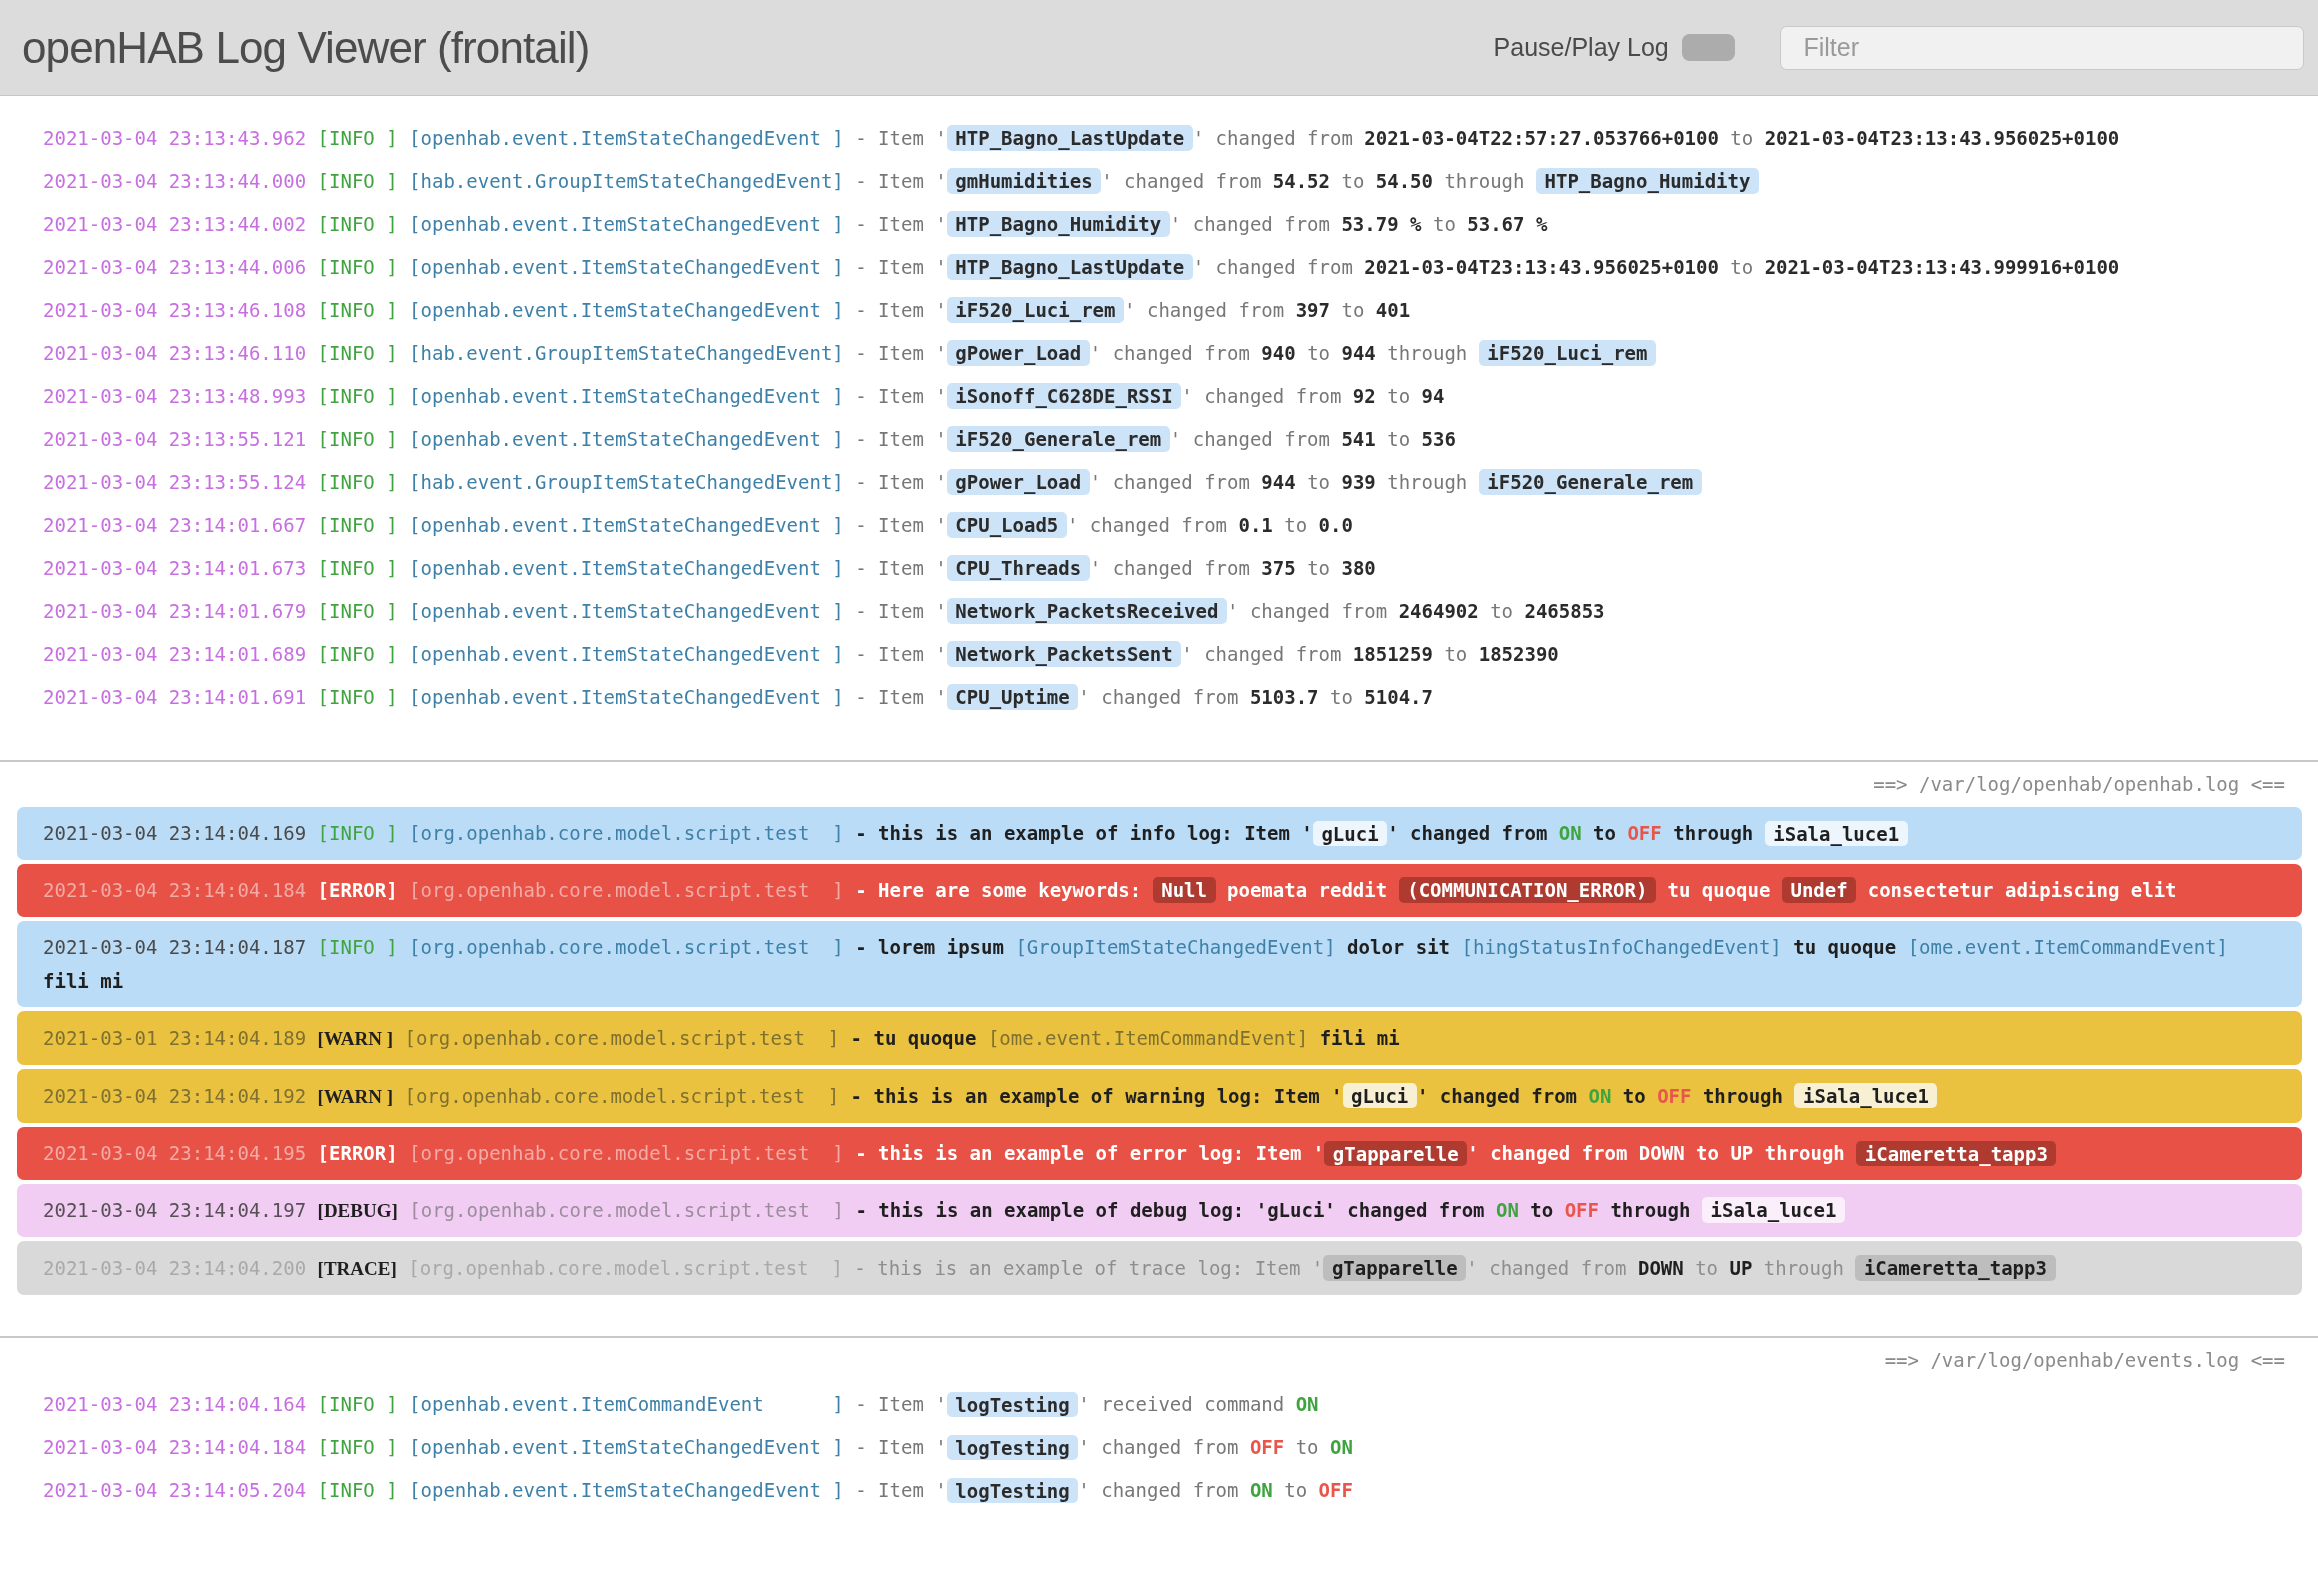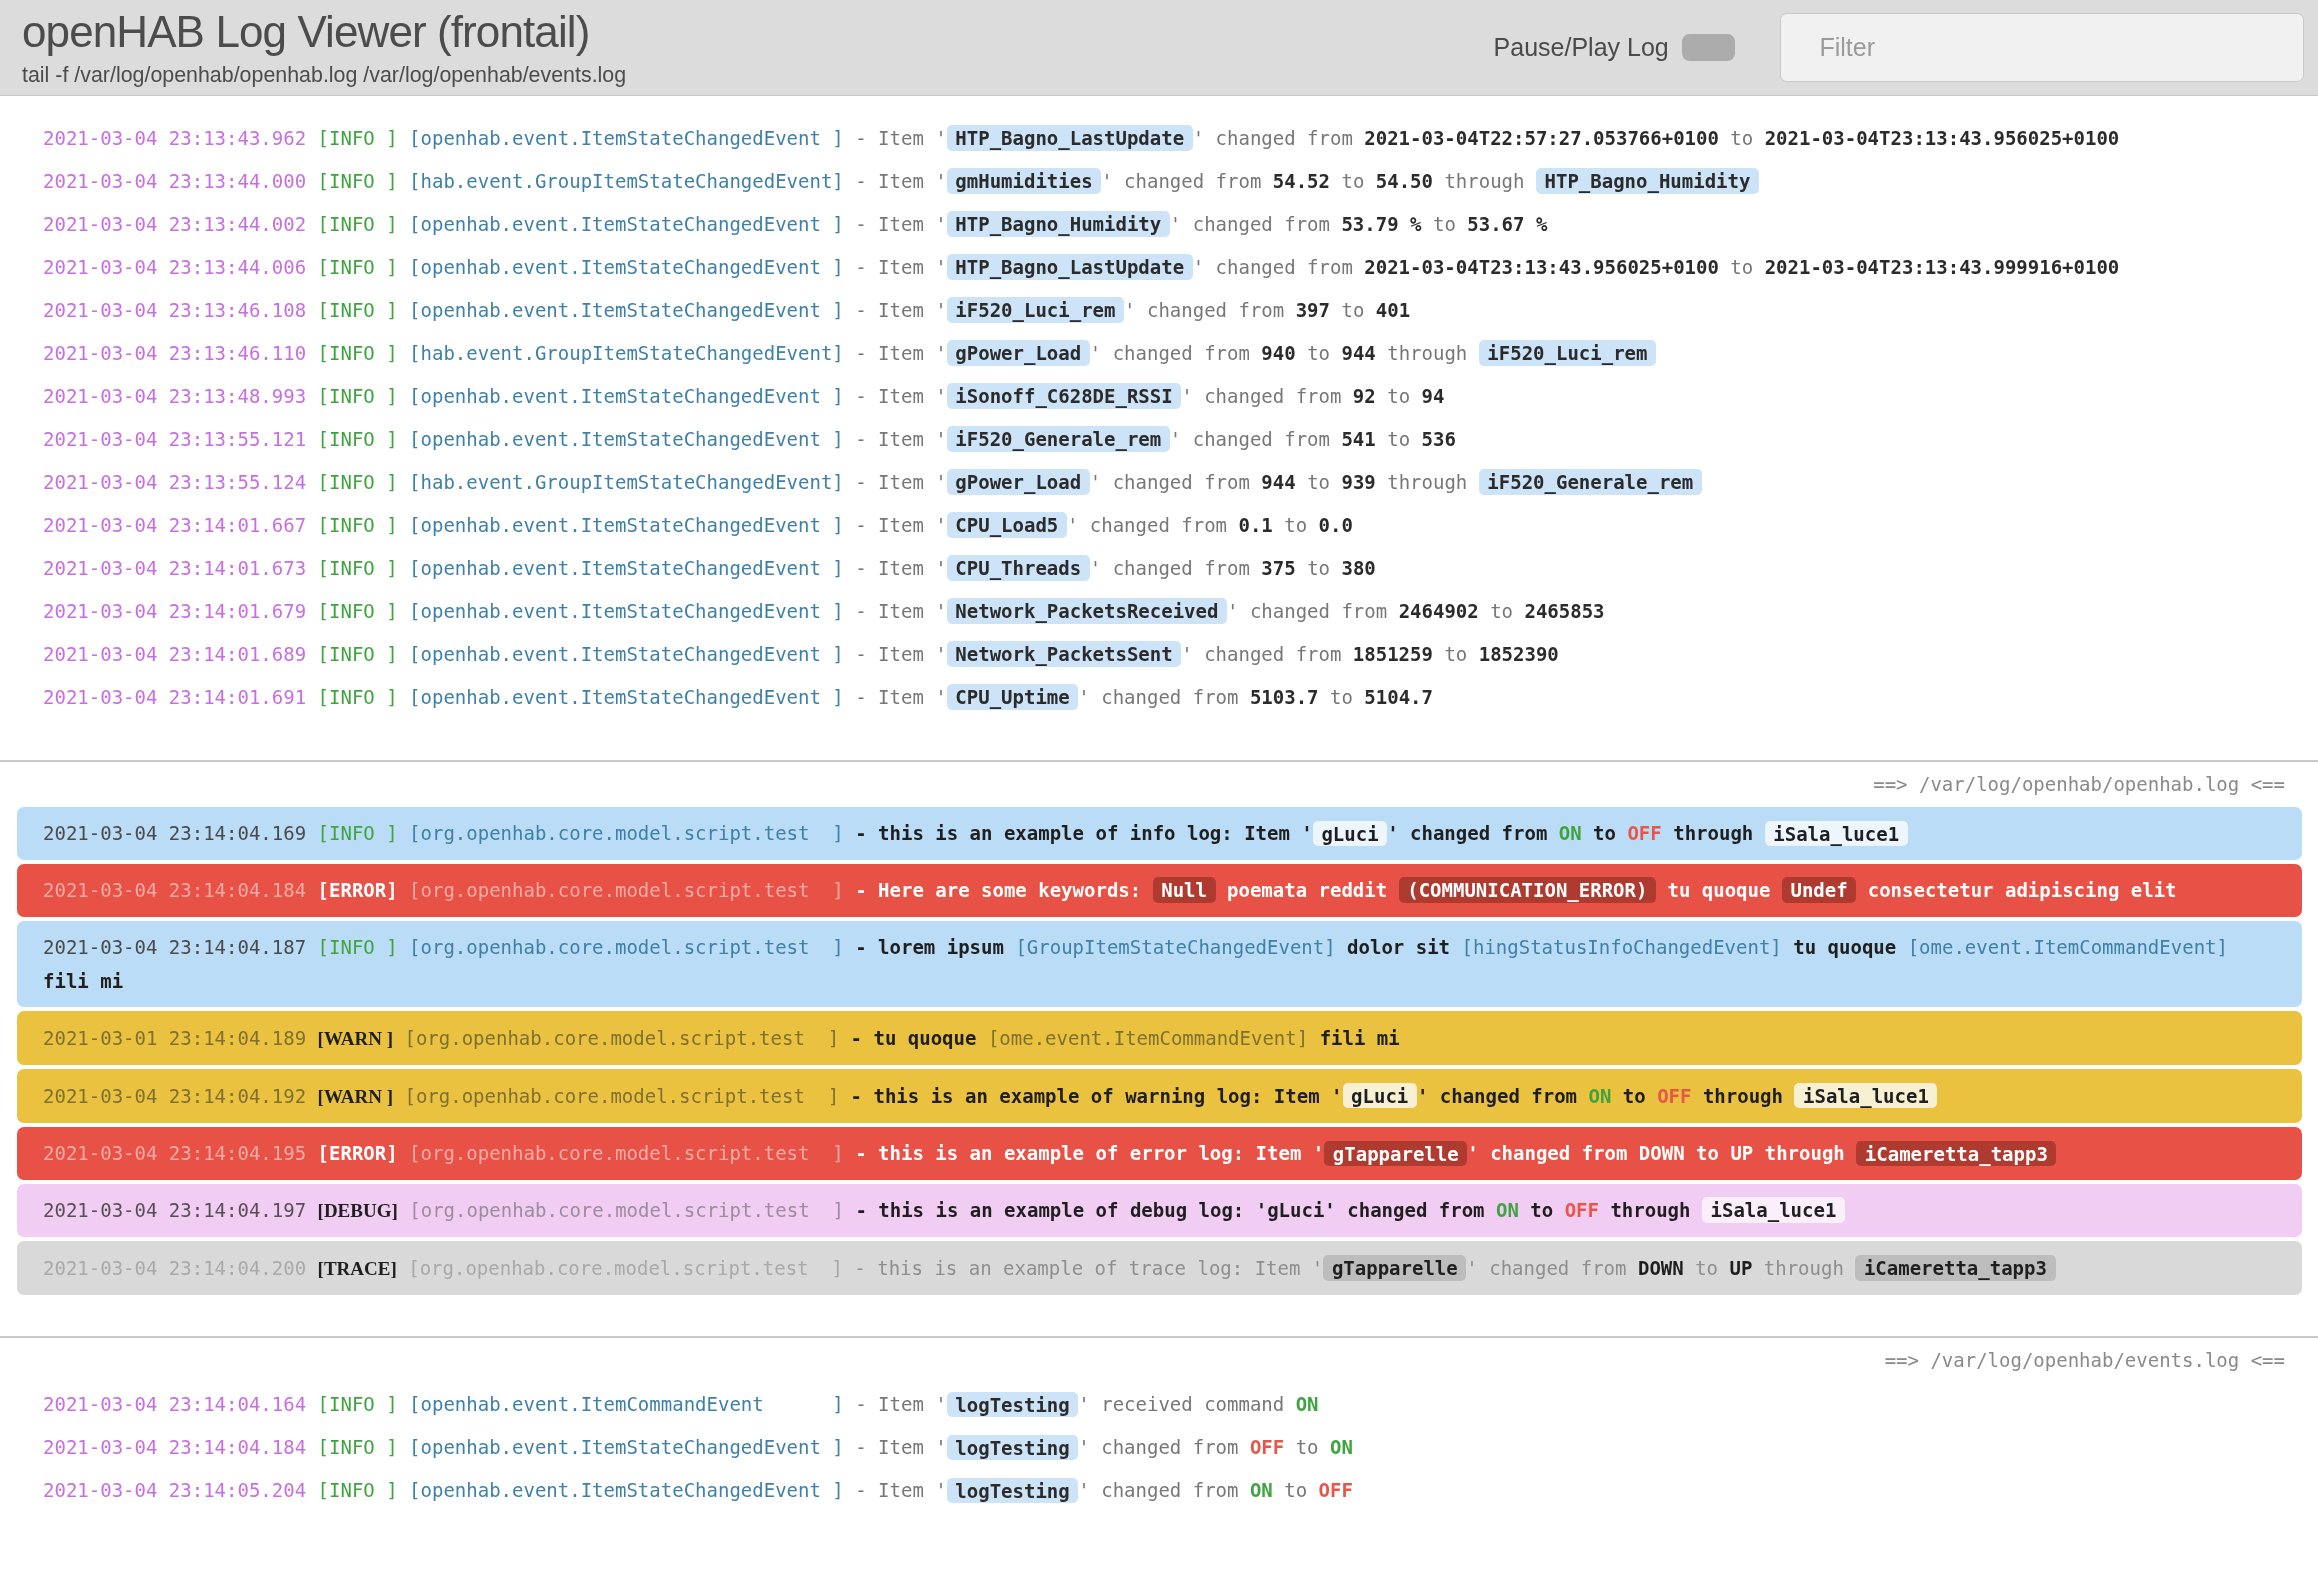--- a/index.html
+++ b/index.html
@@ -35,27 +35,27 @@
     font-family:"Liberation Sans",sans-serif;
     font-size:25px;color:#4a4a4a;margin-right:13.7px;
   }
   .toggle{
     width:53px;height:27px;border-radius:7.7px;
     background:var(--toggle,#acacac);
     margin-right:45px;cursor:pointer;
   }
   .filter{
     box-sizing:border-box;
-    width:524px;height:69px;
+    width:524px;height:44px;
     background:var(--filter_bg,#f1f1f1);
     border:1.7px solid var(--filter_border,#c9c9c9);
     border-radius:6.8px;
     font-family:"Liberation Sans",sans-serif;
     font-size:25px;color:#444;
-    padding:0 38px;outline:none;
+    padding:0 22px;outline:none;
   }
   .filter::placeholder{color:var(--filter_placeholder,#9a9a9a);}
   
   main{padding-top:21px;font-size:19px;}
   .line{white-space:pre-wrap;}
   .line.plain{padding:0 0 0 43px;line-height:43px;}
   .line.row{
     margin:0 17px 4px 17px;
     padding:9.4px 26px;
     border-radius:7px;
@@ -115,21 +115,20 @@
 
   .seg-on {color:var(--on_green,#3fa43f);font-weight:bold;}
   .seg-off{color:var(--off_red,#e8564b);font-weight:bold;}
 </style>
 </head>
 <body>
 
 <header>
   <div class="header-left">
     <h1>openHAB Log Viewer (frontail)</h1>
-    <div class="subtitle">tail -f /var/log/openhab/openhab.log /var/log/openhab/events.log</div>
   </div>
   <div class="header-right">
     <span class="pp-label">Pause/Play Log</span>
     <div class="toggle"></div>
     <input class="filter" type="text" placeholder="Filter" style="">
   </div>
 </header>
 
 <main>
     <div class="line plain"><span class="seg-ts">2021-03-04 23:13:43.962</span><span class="seg-txt"> </span><span class="seg-lvl">[INFO ]</span><span class="seg-txt"> </span><span class="seg-cls">[openhab.event.ItemStateChangedEvent ]</span><span class="seg-txt"> - Item '</span><span class="seg-hl">HTP_Bagno_LastUpdate</span><span class="seg-txt">' changed from </span><span class="seg-b">2021-03-04T22:57:27.053766+0100</span><span class="seg-txt"> to </span><span class="seg-b">2021-03-04T23:13:43.956025+0100</span></div>

